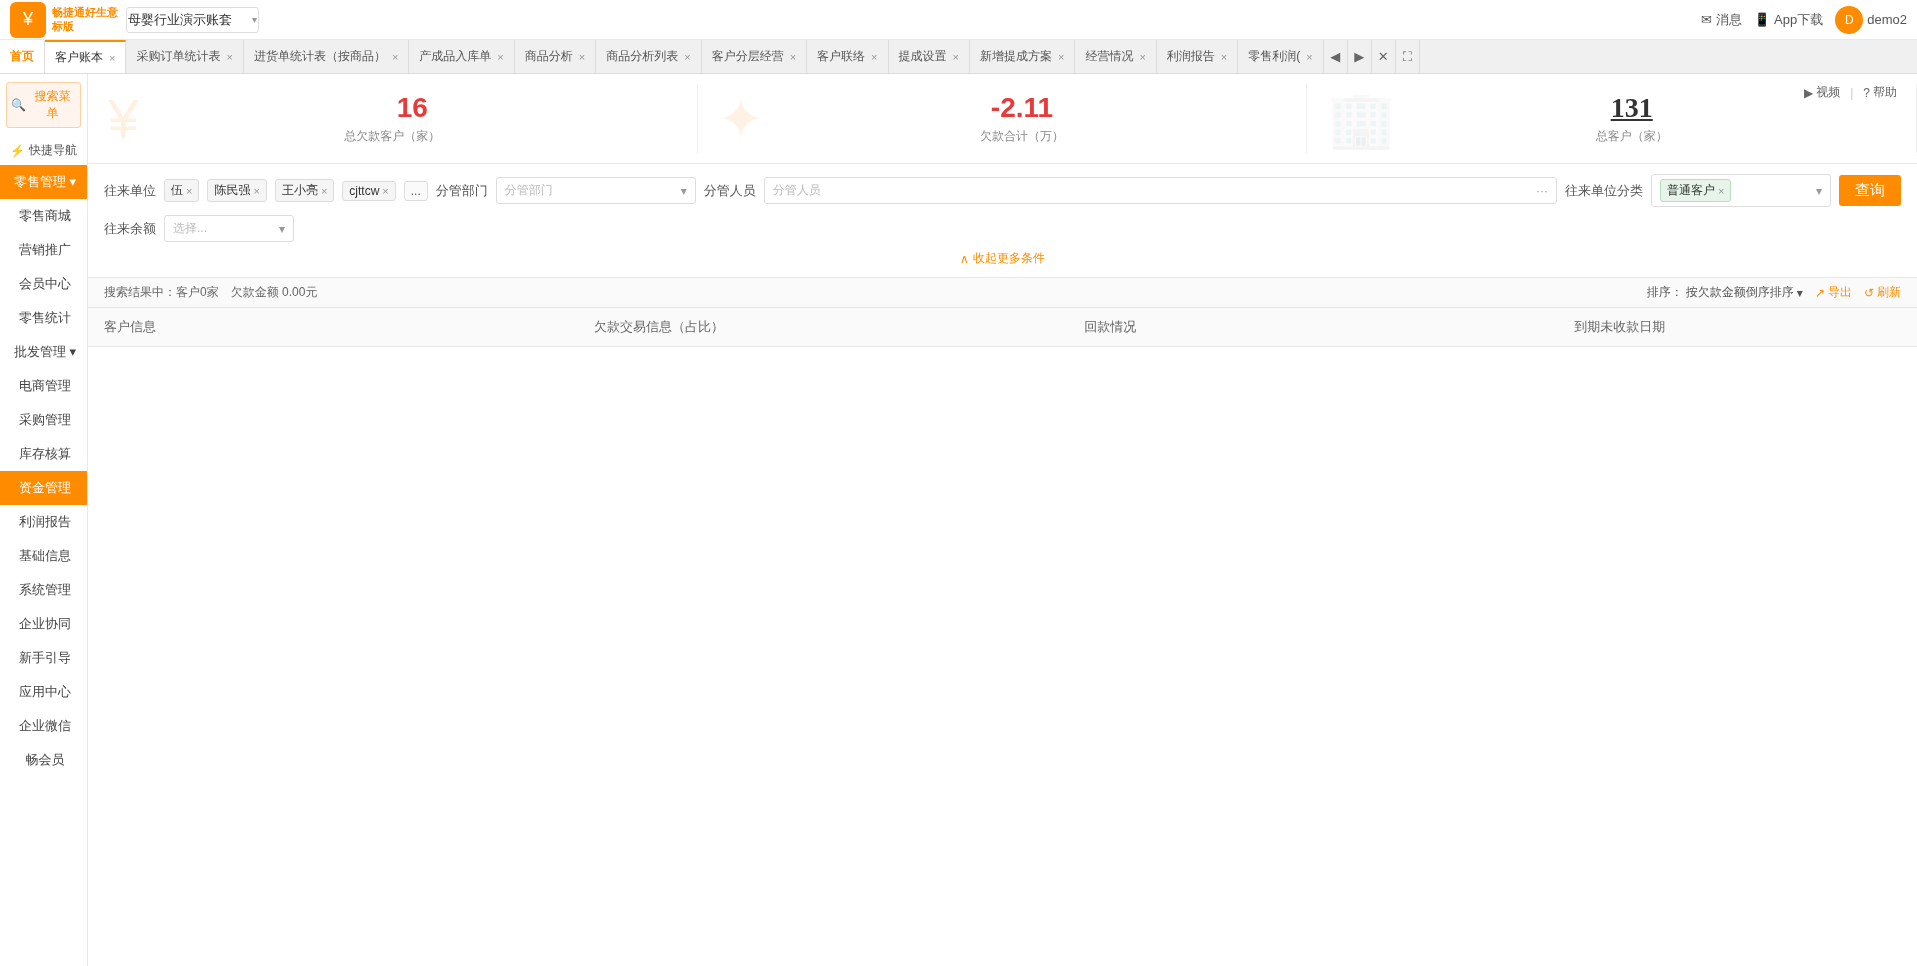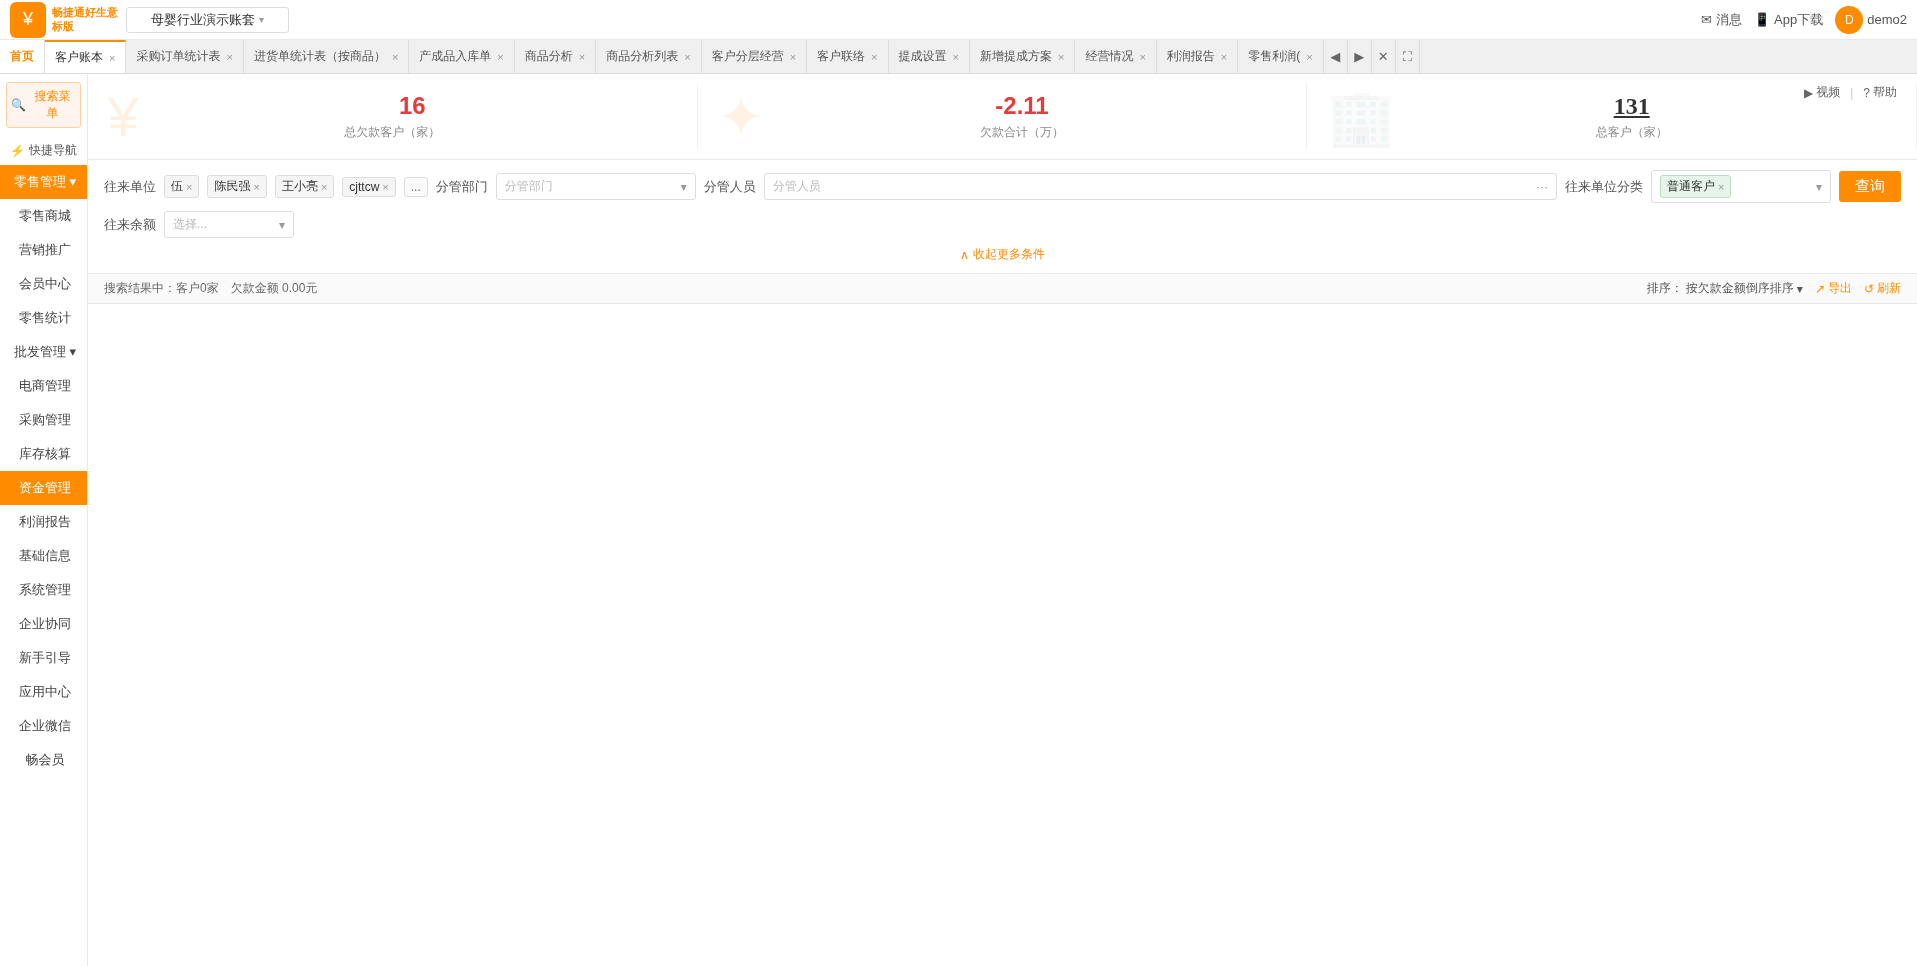--- a/index.html
+++ b/index.html
@@ -7,22 +7,22 @@
 
     
     .top-bar {
       display: flex; align-items: center; background: #fff; height: 40px;
       border-bottom: 1px solid #e8e8e8; padding: 0 10px; gap: 8px;
     }
     .logo-area { display: flex; align-items: center; gap: 6px; min-width: 80px; }
     .logo-icon { width: 36px; height: 36px; background: #ff8c00; border-radius: 6px;
       display: flex; align-items: center; justify-content: center; color: #fff; font-size: 18px; }
     .logo-text { font-size: 11px; color: #ff8c00; font-weight: bold; line-height: 1.2; }
-    .store-selector { display: flex; align-items: center; gap: 4px; font-size: 13px;
-      color: #333; cursor: pointer; border: 1px solid #ddd; border-radius: 3px; padding: 3px 24px; }
+    .store-selector { display: flex; align-items: center; gap: 20px; font-size: 13px;
+      color: #333; cursor: pointer; border: 1px solid #ddd; border-radius: 3px; padding: 3px 1px; }
     .store-selector .arrow { color: #999; font-size: 10px; }
     .top-right { margin-left: auto; display: flex; align-items: center; gap: 12px; }
     .top-right-item { display: flex; align-items: center; gap: 4px; font-size: 13px;
       color: #555; cursor: pointer; }
     .avatar { width: 28px; height: 28px; border-radius: 50%; background: #ff8c00;
       display: flex; align-items: center; justify-content: center; color: #fff; font-size: 12px; }
 
     
     .tab-bar { display: flex; align-items: center; background: #f0f0f0;
       border-bottom: 1px solid #ddd; height: 34px; overflow: hidden; }
@@ -54,21 +54,21 @@
 
     
     .content-area { flex: 1; background: #f5f5f5; overflow: hidden; display: flex; flex-direction: column; }
 
     
     .stats-strip { background: #fff; display: flex; align-items: stretch;
       border-bottom: 1px solid #e8e8e8; padding: 10px 0; position: relative; }
     .stat-item { flex: 1; display: flex; flex-direction: column; align-items: center;
       justify-content: center; padding: 8px 20px; border-right: 1px solid #f0f0f0; position: relative; }
     .stat-item:last-child { border-right: none; }
-    .stat-value { font-size: 24px; font-weight: bold; }
+    .stat-value { font-size: 28px; font-weight: bold; }
     .stat-value.red { color: #e63b3b; }
     .stat-value.dark { color: #333; text-decoration: underline; font-family: Liberation Serif, serif; }
     .stat-label { font-size: 12px; color: #888; margin-top: 4px; }
     .stats-right-actions { display: flex; align-items: center; gap: 10px;
       position: absolute; right: 20px; top: 10px; font-size: 12px; color: #666; }
     .stats-right-actions span { cursor: pointer; display: flex; align-items: center; gap: 3px; }
 
     
     .filter-area { background: #fff; padding: 10px 16px; border-bottom: 1px solid #e8e8e8; }
     .filter-row { display: flex; align-items: center; gap: 8px; margin-bottom: 8px; flex-wrap: wrap; }
@@ -388,17 +388,31 @@
           <span>导出</span>
         </div>
         <div class="action-btn-sm">
           <span>↺</span>
           <span>刷新</span>
         </div>
       </div>
     </div>
 
     <div class="table-area">
+      <div class="table-header">
+        <div class="col-customer">
+          <span>客户信息</span>
+        </div>
+        <div class="col-debt">
+          <span>欠款交易信息（占比）</span>
+        </div>
+        <div class="col-repay">
+          <span>回款情况</span>
+        </div>
+        <div class="col-date">
+          <span>到期未收款日期</span>
+        </div>
+      </div>
 
     </div>
 
   </div>
 </div>
 
 </body></html>

